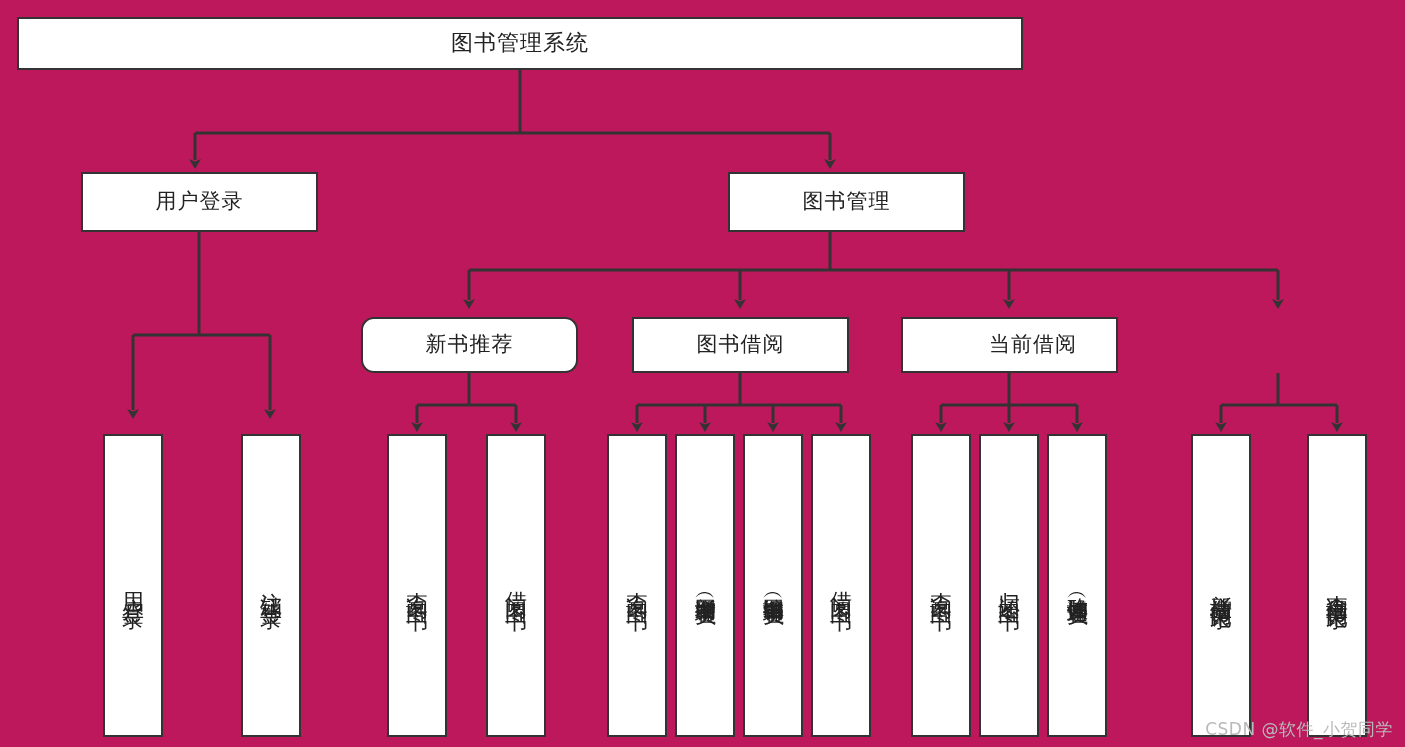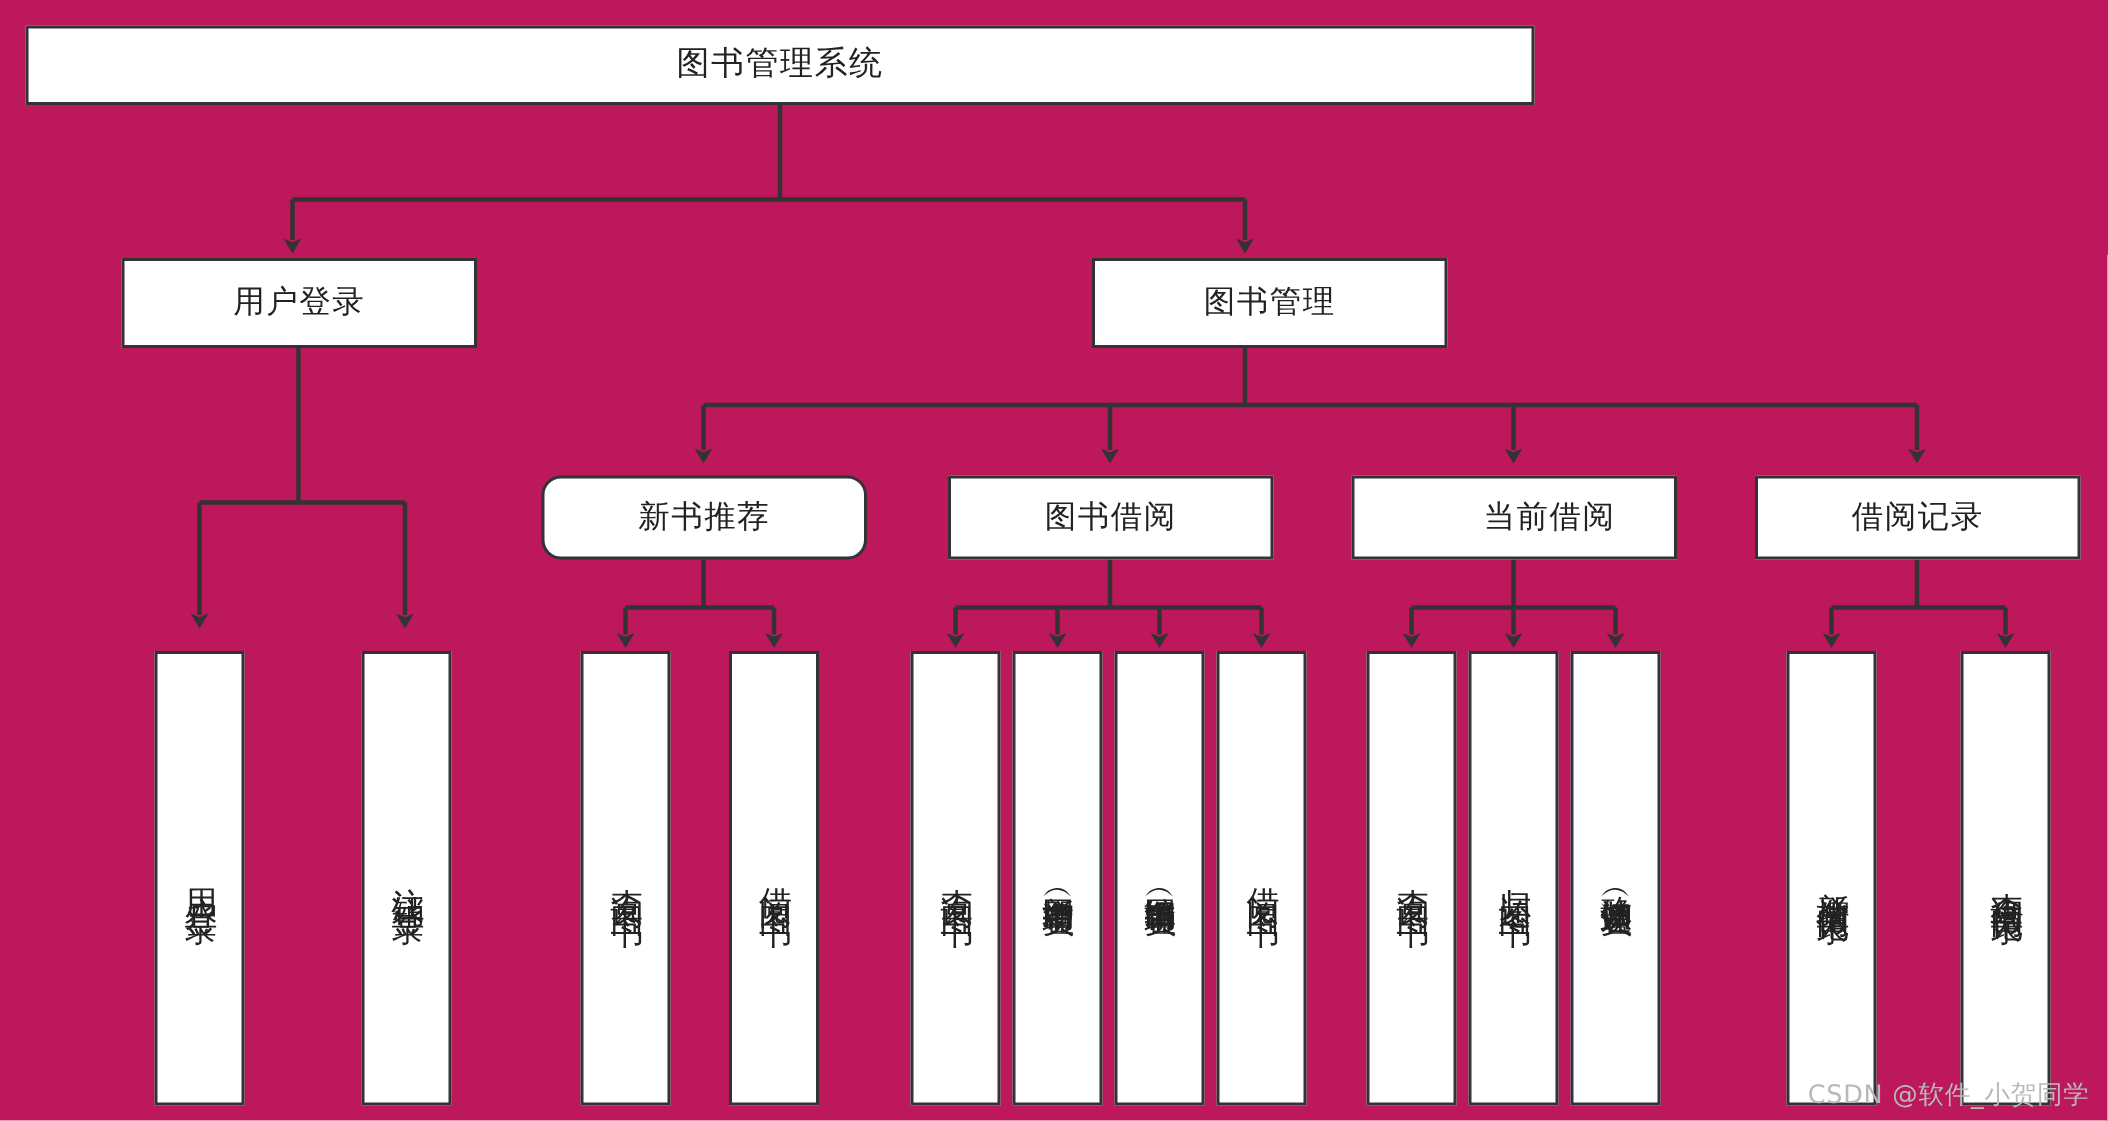--- a/index.html
+++ b/index.html
@@ -135,23 +135,20 @@
 
   <div class="node horiz" style="left:361px; top:317px; width:217px; height:56px;border-radius:13px;">
     <span>新书推荐</span>
   </div>
   <div class="node horiz" style="left:632px; top:317px; width:217px; height:56px;">
     <span>图书借阅</span>
   </div>
   <div class="node horiz" style="left:901px; top:317px; width:217px; height:56px;padding-left:47px;">
     <span>当前借阅</span>
   </div>
-  <div class="node horiz" style="left:1170px; top:317px; width:217px; height:56px;">
-    <span>借阅记录</span>
-  </div>
 
   <div class="node vert" style="left:103px; top:434px; width:60px; height:303px;">
     <span class="vtext">用户登录</span>
   </div>
   <div class="node vert" style="left:241px; top:434px; width:60px; height:303px;">
     <span class="vtext">注销登录</span>
   </div>
 
   <div class="node vert" style="left:387px; top:434px; width:60px; height:303px;">
     <span class="vtext">查询图书</span>

